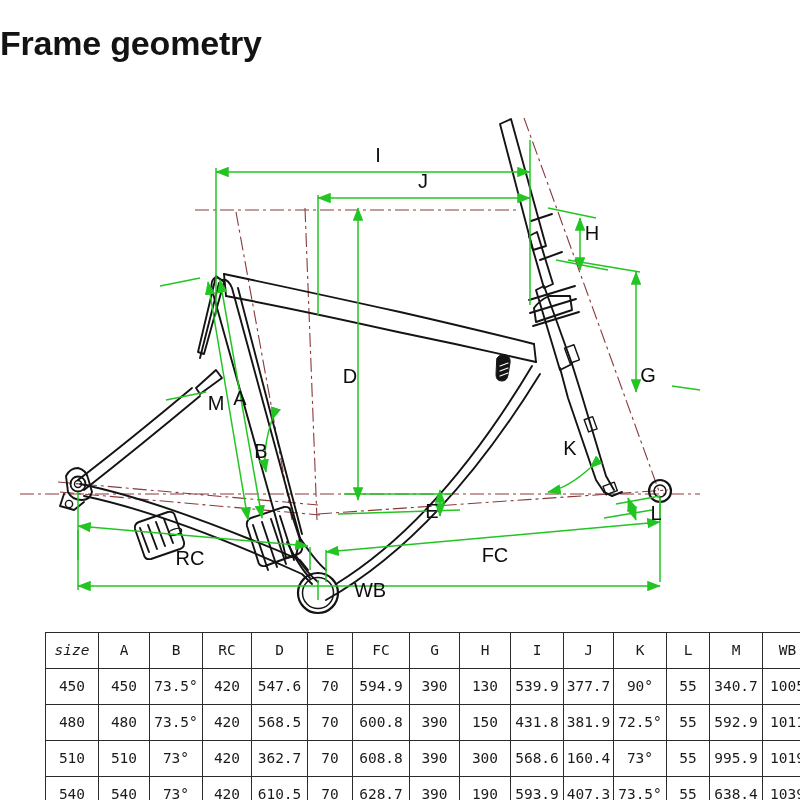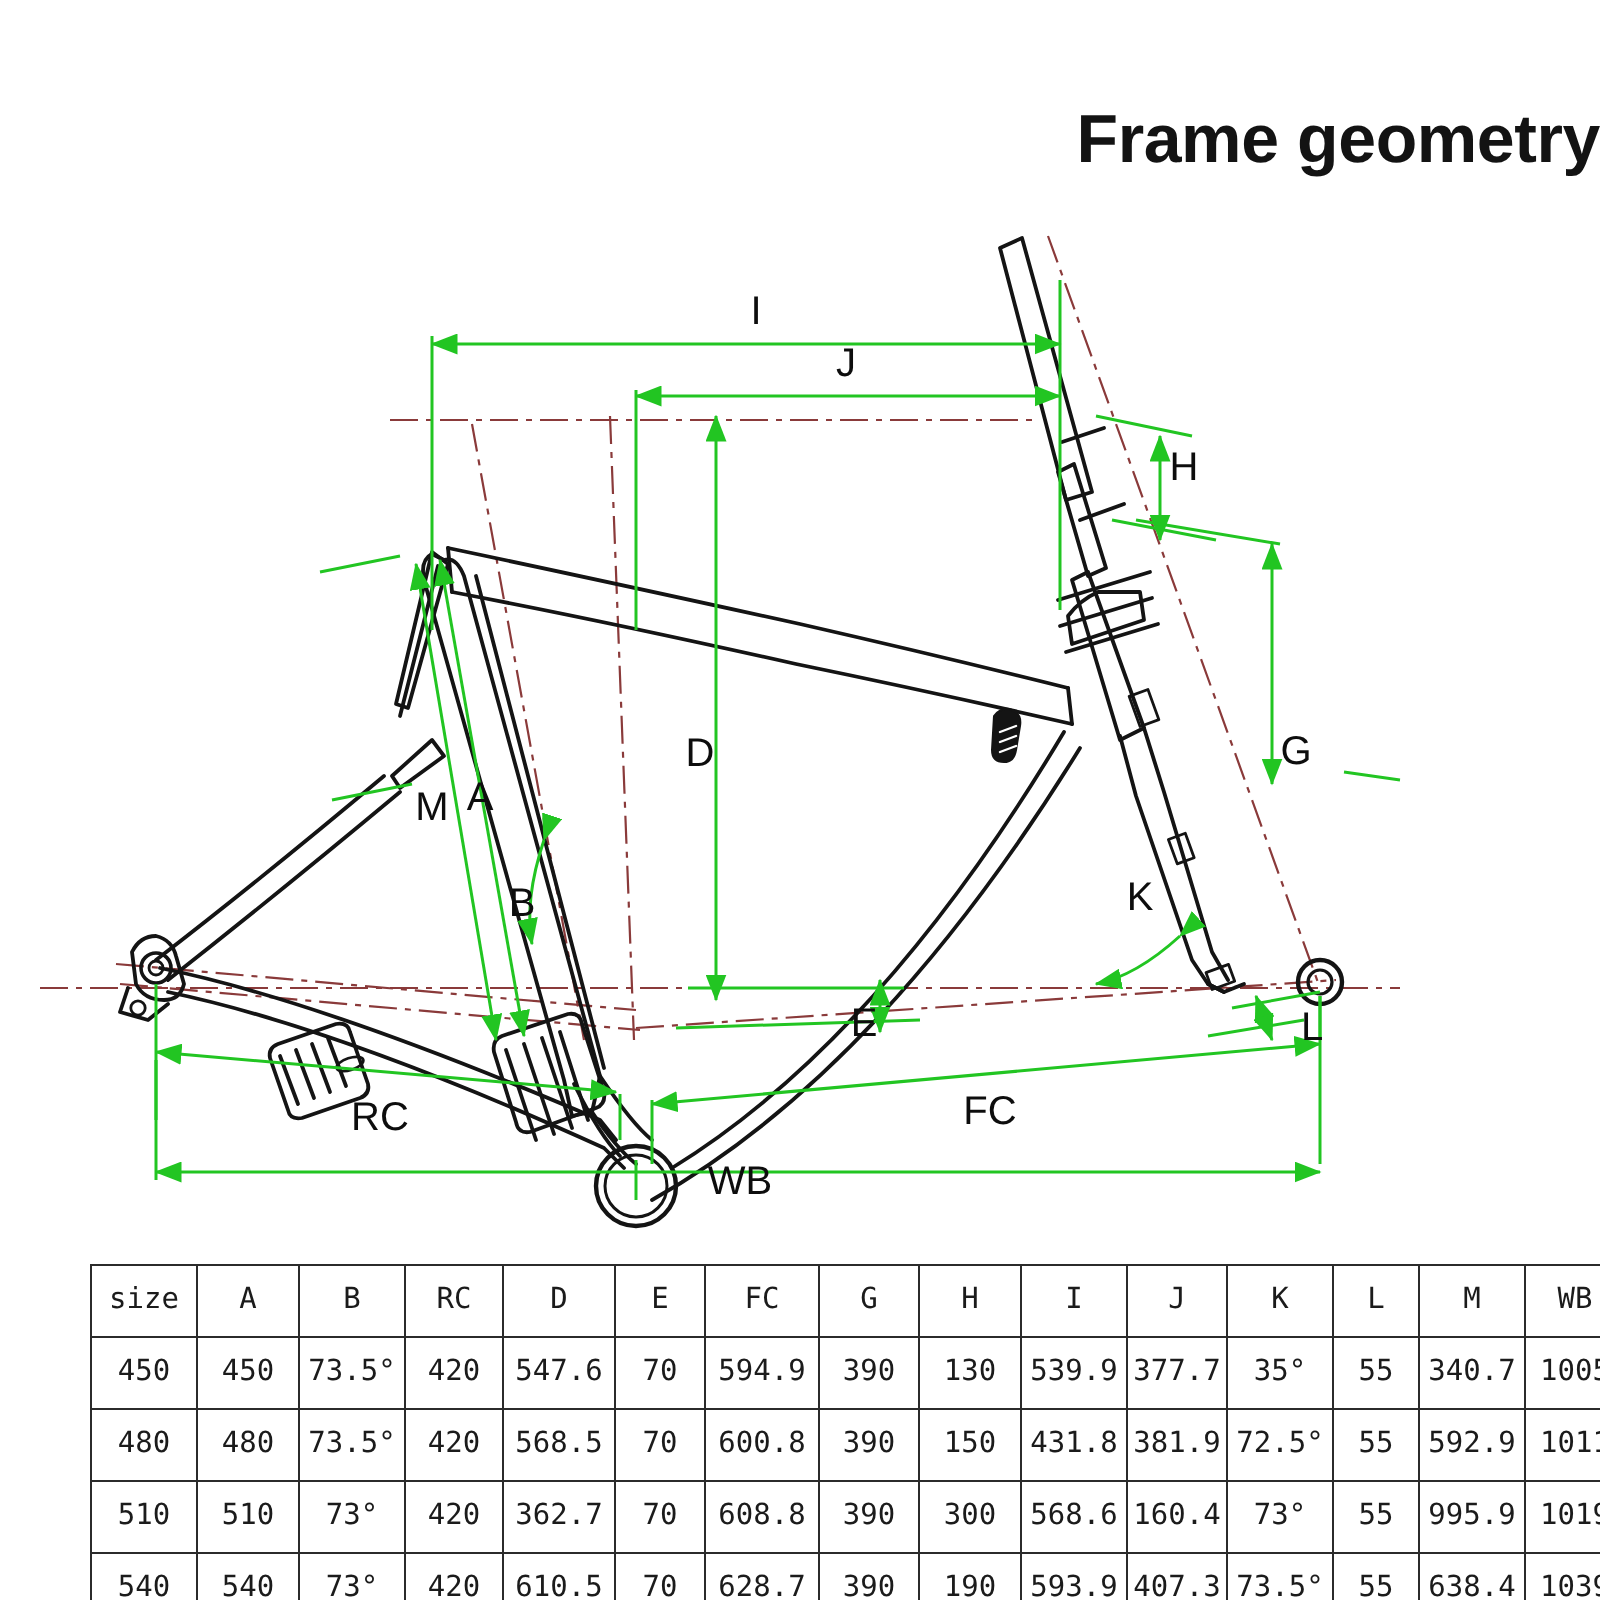--- a/index.html
+++ b/index.html
@@ -10,24 +10,24 @@
   body {
     width: 800px;
     height: 800px;
     position: relative;
     overflow: hidden;
     font-family: "Liberation Sans", sans-serif;
     -webkit-font-smoothing: antialiased;
   }
   #page-title {
     position: absolute;
-    top: 51px;
+    top: 24px;
     left: 0;
     width: 800px;
-    text-align: right;
+    text-align: left;
     font-size: 34px;
     font-weight: bold;
     color: #131313;
     letter-spacing: -0.2px;
     font-family: "Liberation Sans", sans-serif;
   }
   #diagram-area {
     position: absolute;
     top: 100px;
     left: 0;
@@ -67,21 +67,21 @@
     height: 35px;
     line-height: 35px;
     font-weight: normal;
     white-space: nowrap;
     overflow: hidden;
   }
   table.geo-table th {
     font-size: 14.5px;
   }
   
-  .col-size { width: 52px; }
+  .col-size { width: 52px; font-style: italic; }
   .col-a    { width: 50px; }
   .col-b    { width: 52px; }
   .col-rc   { width: 48px; }
   .col-d    { width: 55px; }
   .col-e    { width: 44px; }
   .col-fc   { width: 56px; }
   .col-g    { width: 49px; }
   .col-h    { width: 50px; }
   .col-i    { width: 52px; }
   .col-j    { width: 49px; }
@@ -253,21 +253,21 @@
         <td>450</td>
         <td>73.5°</td>
         <td>420</td>
         <td>547.6</td>
         <td>70</td>
         <td>594.9</td>
         <td>390</td>
         <td>130</td>
         <td>539.9</td>
         <td>377.7</td>
-        <td>35°</td>
+        <td>90°</td>
         <td>55</td>
         <td>340.7</td>
         <td>1005</td>
       </tr>
       <tr>
         <td>480</td>
         <td>480</td>
         <td>73.5°</td>
         <td>420</td>
         <td>568.5</td>

